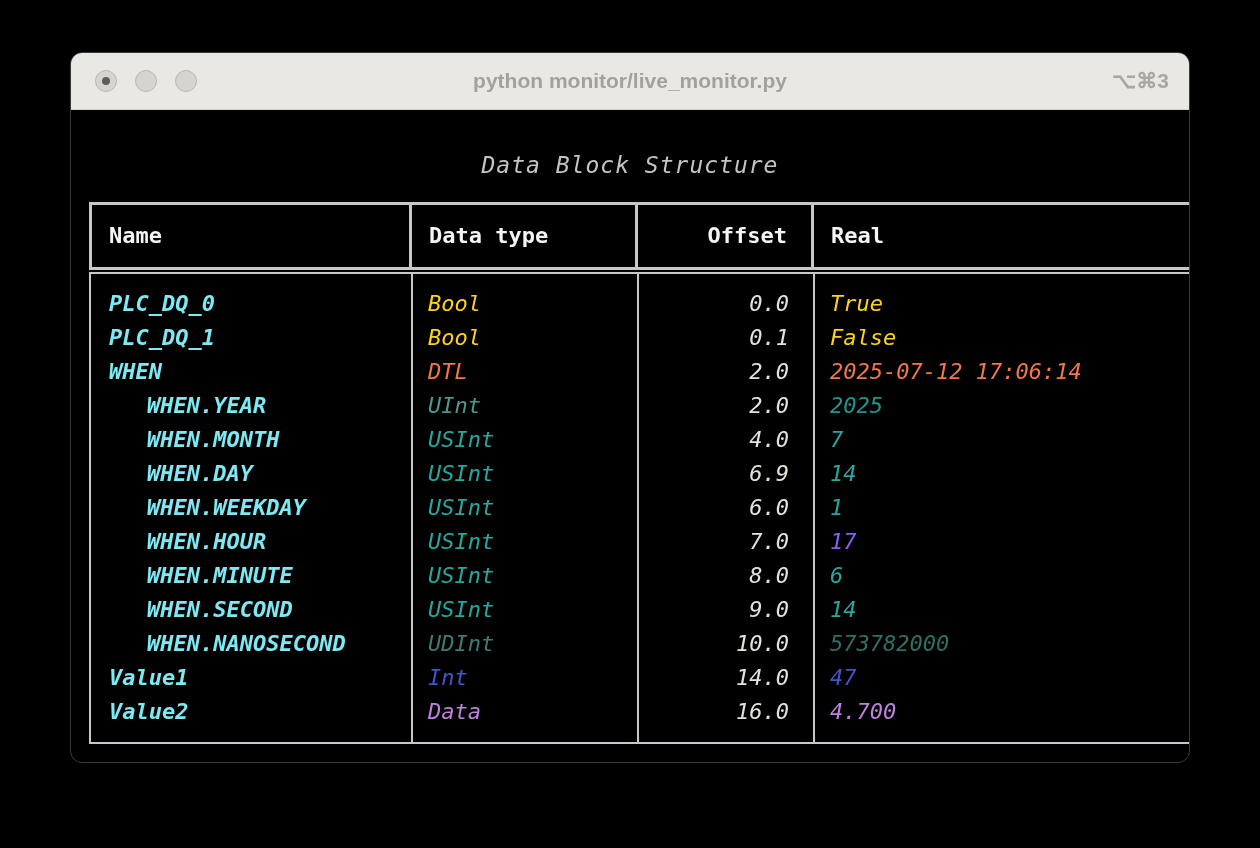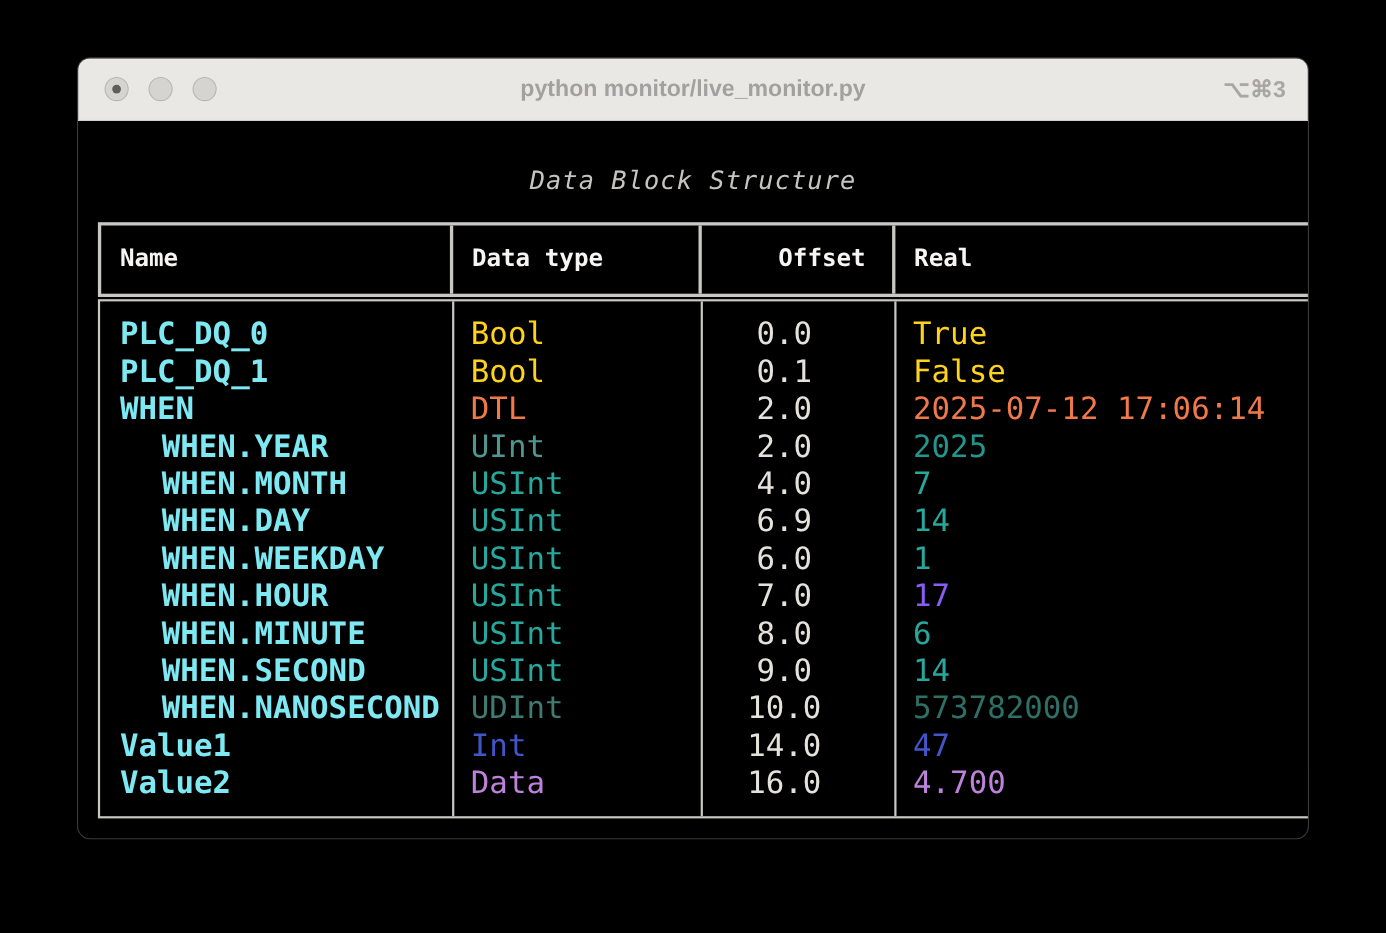--- a/index.html
+++ b/index.html
@@ -27,25 +27,25 @@
   .thead .hcell{line-height:62px;font-weight:bold;font-size:22px;color:#f6f5f3;
                 padding-left:17px;border-right:3px solid #c9c7c3;box-sizing:border-box;
                 white-space:nowrap;overflow:hidden;}
   .thead .hcell:last-child{border-right:none;}
   .thead .hcell.right{text-align:right;padding-left:0;padding-right:24px;}
   .tbody{position:relative;margin-top:2px;border:2px solid #c9c7c3;box-sizing:border-box;
          padding:13px 0;}
   .vline{position:absolute;top:0;bottom:0;width:2px;background:#c9c7c3;}
   .v1{left:320px;} .v2{left:546px;} .v3{left:722px;}
   .row{display:grid;grid-template-columns:320px 226px 176px 1fr;height:34px;}
-  .cell{font-size:28px;line-height:34px;white-space:nowrap;overflow:hidden;box-sizing:border-box;}
+  .cell{font-size:22px;line-height:34px;white-space:nowrap;overflow:hidden;box-sizing:border-box;font-style:italic;}
   .cell.name{padding-left:18px;font-weight:bold;color:#7ee9f2;}
   .cell.name.indent{padding-left:56px;}
   .cell.type{padding-left:17px;}
-  .cell.offset{text-align:center;padding-right:24px;color:#e5e2dc;}
+  .cell.offset{text-align:right;padding-right:24px;color:#e5e2dc;}
   .cell.value{padding-left:17px;}
 </style>
 </head>
 <body>
 
 <div class="stage">
   <div class="window">
 
     <div class="titlebar">
       <div class="traffic-lights">

